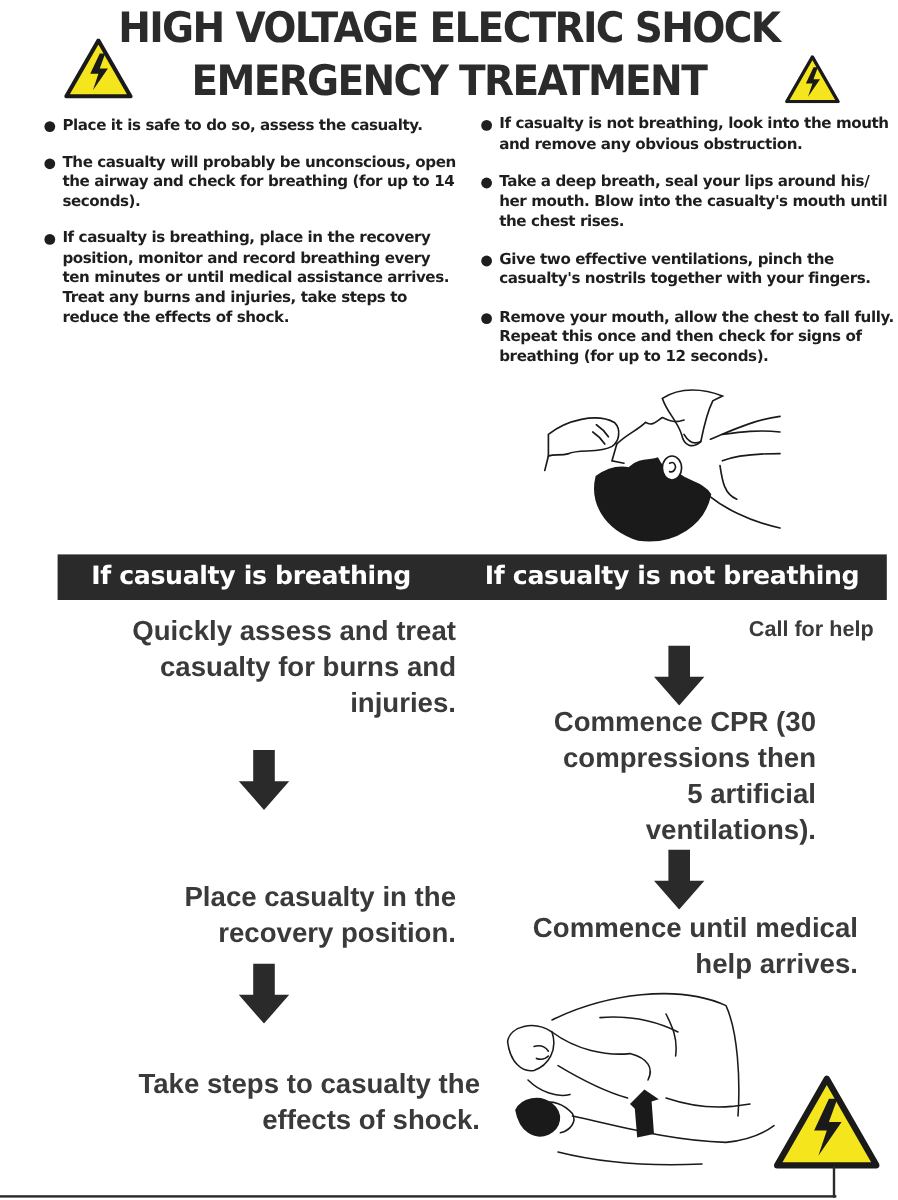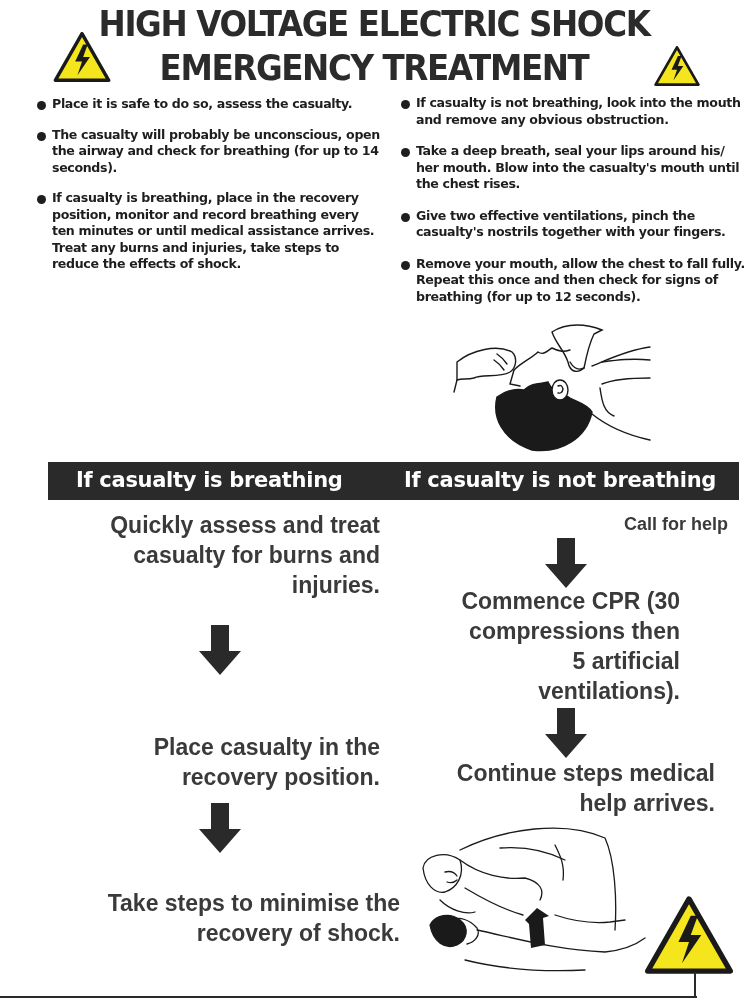--- a/index.html
+++ b/index.html
@@ -130,39 +130,39 @@
 </div>
 
 <div class="step" style="left:60px; top:732px; width:320px;">Place casualty in the recovery position.</div>
 
 <div class="arrow" style="left:197px; top:803px; width:46px; height:50px;">
   <svg viewBox="0 0 46 50">
       <polygon points="14,0 32,0 32,26 44,26 23,50 2,26 14,26" fill="#2a2a2a"></polygon>
     </svg>
 </div>
 
-<div class="step" style="left:40px; top:888px; width:360px;">Take steps to minimise the recovery of shock.</div>
+<div class="step" style="left:40px; top:888px; width:360px;">Take steps to casualty the effects of shock.</div>
 
 <div class="step" style="left:400px; top:509px; width:328px; font-size:18px;">Call for help</div>
 
 <div class="arrow" style="left:543px; top:538px; width:46px; height:50px;">
   <svg viewBox="0 0 46 50">
       <polygon points="14,0 32,0 32,26 44,26 23,50 2,26 14,26" fill="#2a2a2a"></polygon>
     </svg>
 </div>
 
 <div class="step" style="left:458px; top:586px; width:222px;">Commence CPR (30 compressions then 5 artificial ventilations).</div>
 
 <div class="arrow" style="left:543px; top:708px; width:46px; height:50px;">
   <svg viewBox="0 0 46 50">
       <polygon points="14,0 32,0 32,26 44,26 23,50 2,26 14,26" fill="#2a2a2a"></polygon>
     </svg>
 </div>
 
-<div class="step" style="left:415px; top:758px; width:300px;">Continue steps medical help arrives.</div>
+<div class="step" style="left:415px; top:758px; width:300px;">Commence until medical help arrives.</div>
 
 <div class="illus" style="left:405px; top:820px; width:260px; height:160px;">
   <svg viewBox="0 0 260 160" fill="none" stroke="#1a1a1a" stroke-width="1.3" stroke-linecap="round" stroke-linejoin="round">
 
     <path d="M55,30 C100,8 160,0 200,18 C210,40 212,80 210,110"></path>
     <path d="M95,28 C120,26 140,30 160,40"></path>
     <path d="M150,25 C155,35 160,45 158,60"></path>
 
     <path d="M18,48 C20,35 40,30 55,40 C60,55 52,68 40,72 C30,74 20,65 18,48 Z"></path>
     <path d="M40,52 q8,-2 12,4 M42,62 q6,2 10,-2"></path>

